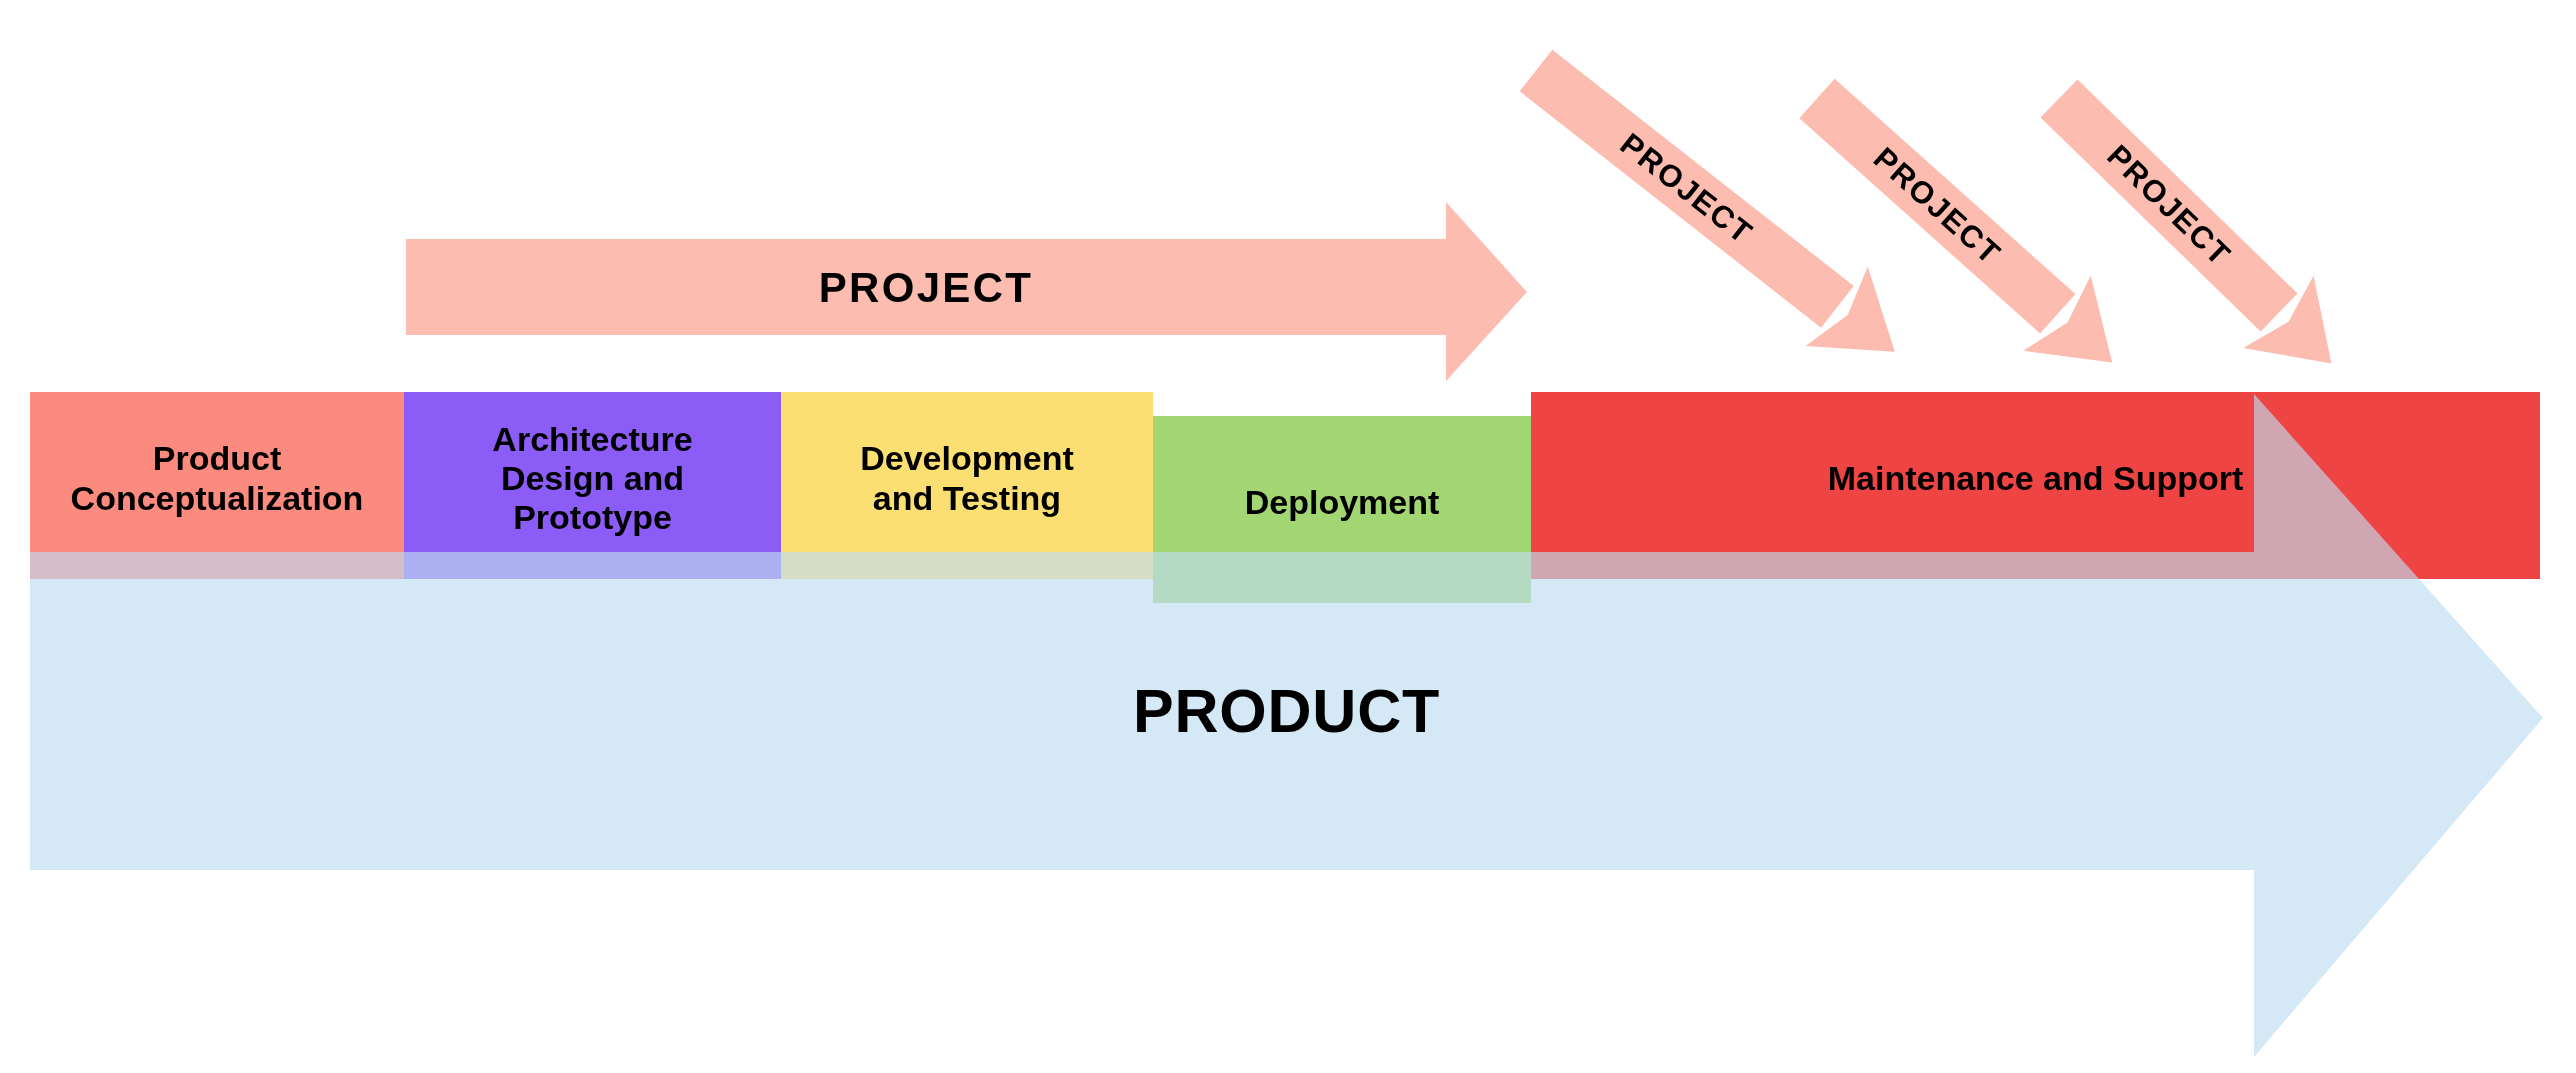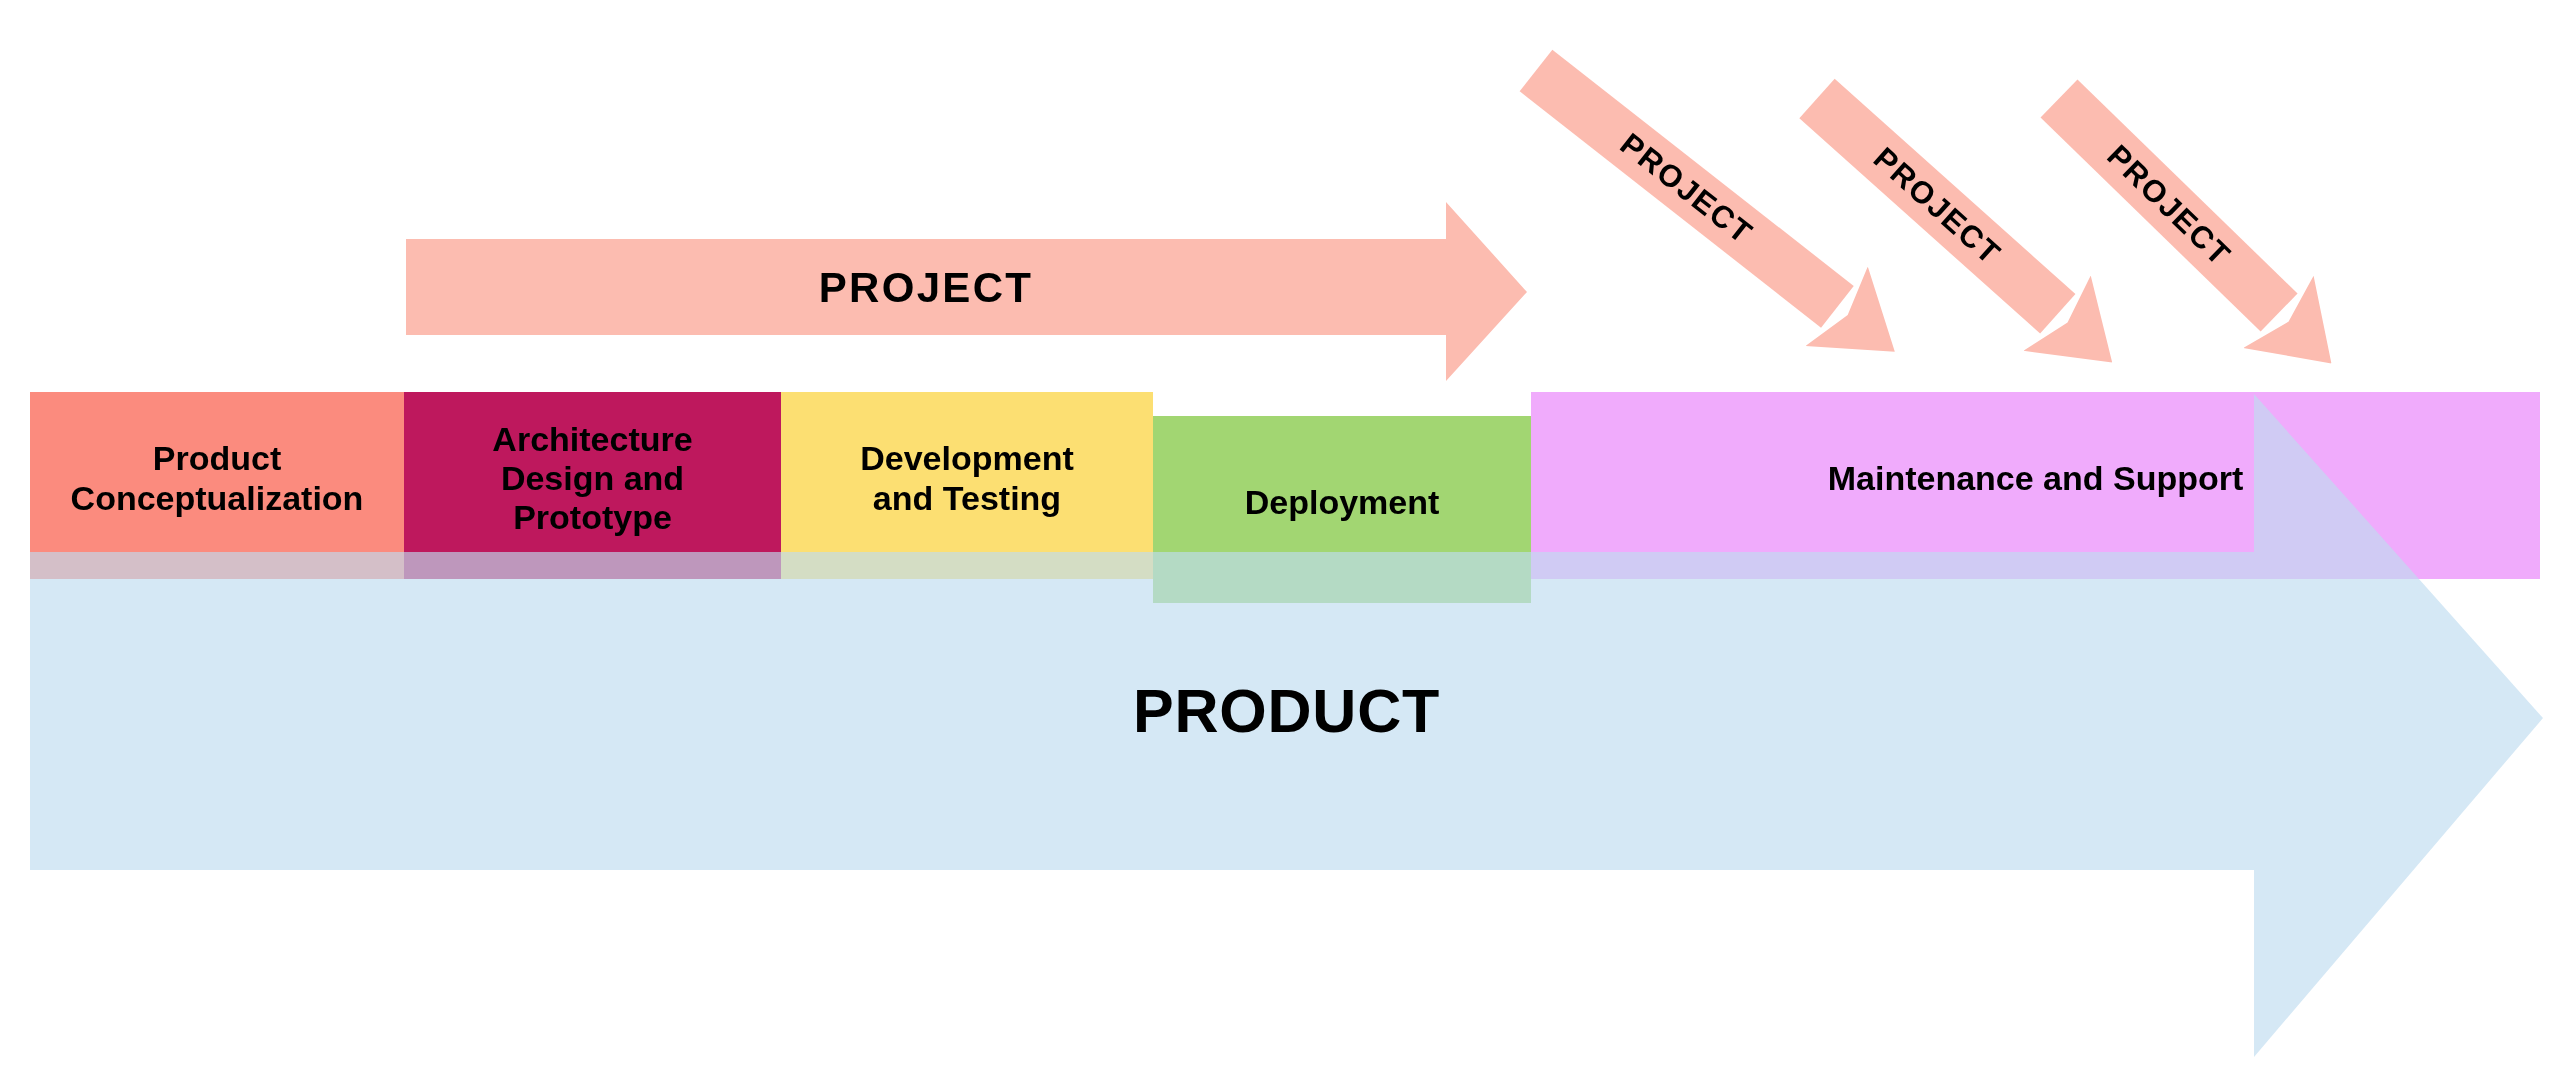--- a/index.html
+++ b/index.html
@@ -84,33 +84,33 @@
   }
 </style>
 </head>
 <body>
 
 <div class="band">
   <div class="seg seg-1" style="background: rgb(251, 139, 126);">
     <div class="seg-label">Product
 Conceptualization</div>
   </div>
-  <div class="seg seg-2" style="background: #be185d;">
+  <div class="seg seg-2" style="background: #8b5cf6;">
     <div class="seg-label">Architecture
 Design and
 Prototype</div>
   </div>
   <div class="seg seg-3" style="background: rgb(252, 223, 114);">
     <div class="seg-label">Development
 and Testing</div>
   </div>
   <div class="seg seg-4" style="background: rgb(162, 214, 114);">
     <div class="seg-label">Deployment</div>
   </div>
-  <div class="seg seg-5" style="background: #f0abfc; align-items: center;">
+  <div class="seg seg-5" style="background: #ef4444; align-items: center;">
     <div class="seg-label">Maintenance and Support</div>
   </div>
 </div>
 
 <div class="project-arrow" style="background: rgb(252, 188, 176);"></div>
 <div class="project-arrow-label">PROJECT</div>
 
 <div class="diag diag-1">
   <div class="diag-band" style="background: rgb(252, 188, 176);">
     <span class="diag-label">PROJECT</span>

